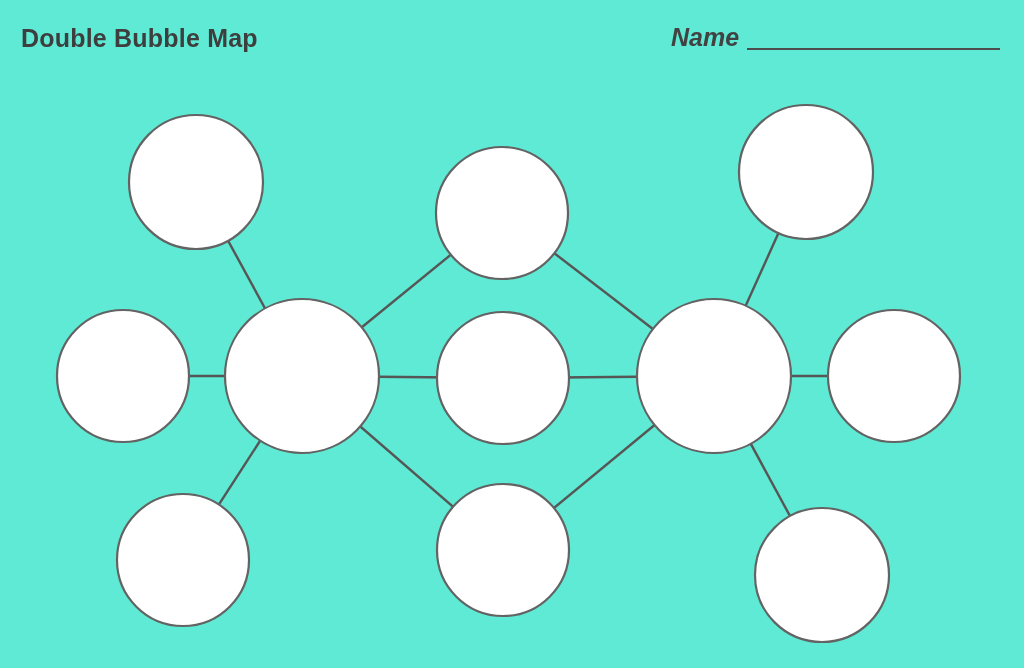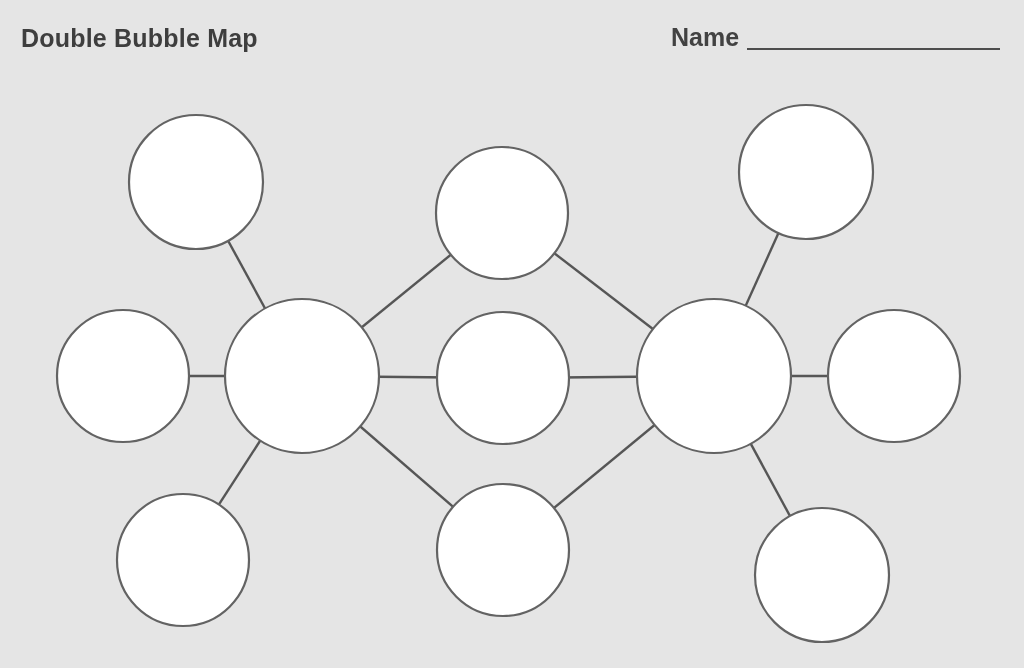--- a/index.html
+++ b/index.html
@@ -5,21 +5,21 @@
   html, body {
     margin: 0;
     padding: 0;
     background: #ffffff;
     font-family: "Liberation Sans", "DejaVu Sans", sans-serif;
   }
   .page {
     position: relative;
     width: 1024px;
     height: 668px;
-    background: #e5e5e5;
+    background: #5eead4;
     overflow: hidden;
   }
   .page-title {
     position: absolute;
     left: 21px;
     top: 24px;
     margin: 0;
     font-size: 25px;
     font-weight: bold;
     color: #3e3e3e;
@@ -30,20 +30,21 @@
     left: 671px;
     top: 24px;
     display: flex;
     align-items: flex-end;
   }
   .name-label {
     font-size: 25px;
     font-weight: bold;
     color: #424242;
     line-height: 26px;
+    font-style: italic;
   }
   .name-blank {
     display: inline-block;
     width: 253px;
     margin-left: 8px;
     border-bottom: 2.5px solid #4d4d4d;
     height: 24px;
     font-size: 18px;
     color: #333;
   }

